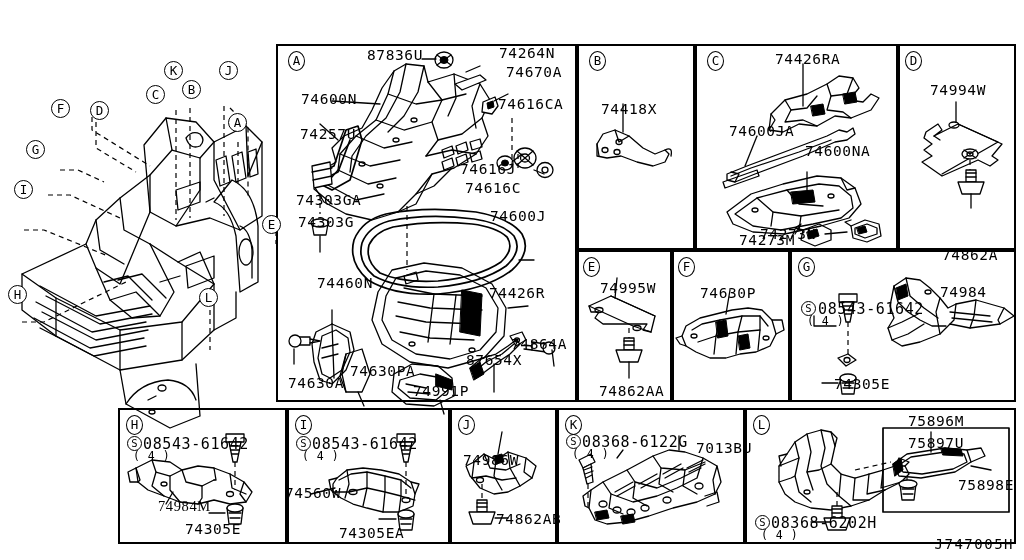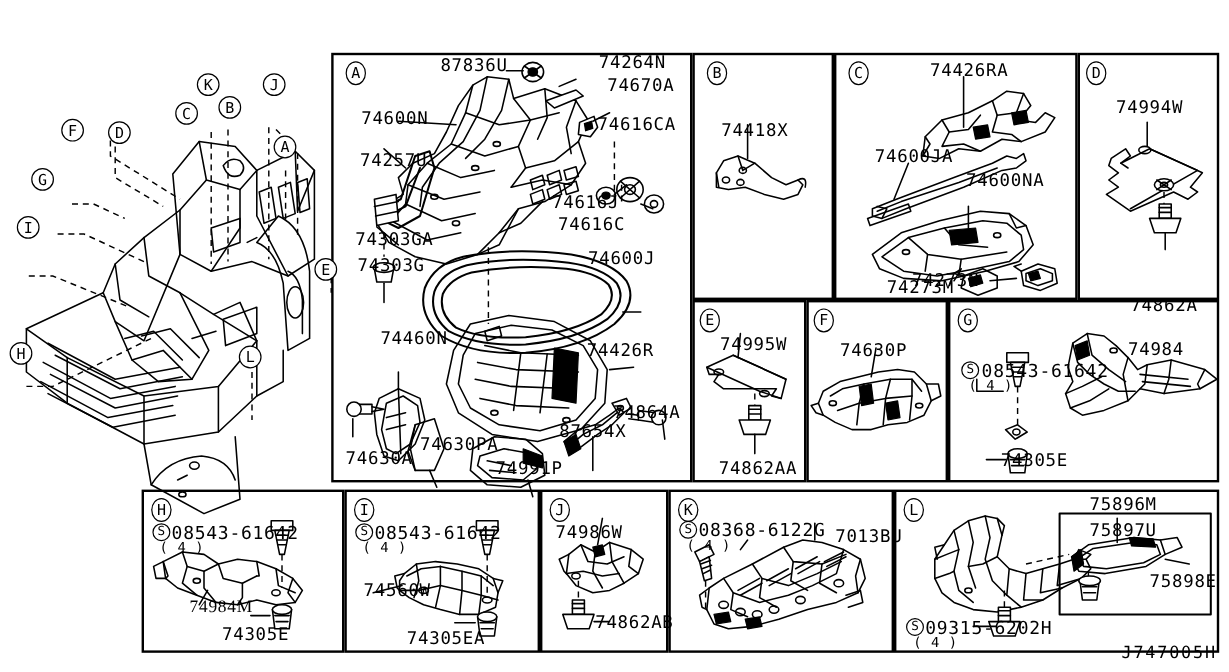--- a/index.html
+++ b/index.html
@@ -630,21 +630,21 @@
     <g class="fillw">
         <ellipse cx="119" cy="106" rx="8" ry="4"></ellipse>
       </g>
     <path class="ln" d="M113 111 L125 111 M114 116 L124 116"></path>
     <path class="ln" d="M92 111 L109 111"></path>
     <path class="ln" d="M24 86 L48 80"></path>
   </svg>
   <div class="scirc" style="position:absolute;left:296px;top:436px;">S</div>
   <div class="lbl sm" style="left:312px;top:435px;">08543-61642</div>
   <div class="lbl qty" style="left:302px;top:449px;">( 4 )</div>
-  <div class="lbl" style="left:303px;top:485px;">74560W</div>
+  <div class="lbl" style="left:285px;top:485px;">74560W</div>
   <div class="lbl" style="left:339px;top:525px;">74305EA</div>
 
   <svg width="107" height="136" style="left:450px;top:408px;">
     <g class="ln">
       <path d="M24 54 L34 46 L46 52 L58 44 L76 50 L86 58 L82 70 L70 78 L58 84 L44 86 L30 80 L22 70 Z"></path>
       <path d="M34 46 L40 60 L56 62 L70 56"></path>
       <path d="M46 52 L44 68 L52 82"></path>
       <path d="M58 44 L60 60 L70 78"></path>
       <path d="M76 50 L74 64 L82 70"></path>
       <path d="M22 70 L36 68 L52 72 L66 70"></path>
@@ -659,21 +659,21 @@
 
     <g class="fillw">
         <path d="M27 92 L37 92 L37 104 L27 104 Z"></path>
       </g>
     <g class="fillw">
         <path d="M19 104 L45 104 L41 116 L23 116 Z"></path>
       </g>
     <path class="ln" d="M27 95 L37 95 M27 99 L37 99"></path>
     <path class="ln" d="M45 110 L58 110"></path>
   </svg>
-  <div class="lbl" style="left:463px;top:436px;">74986W</div>
+  <div class="lbl" style="left:463px;top:452px;">74986W</div>
   <div class="lbl" style="left:496px;top:511px;">74862AB</div>
 
   <svg width="188" height="136" style="left:557px;top:408px;">
     <g class="ln">
       <path d="M34 82 L46 74 L70 62 L96 48 L112 42 L128 44 L146 50 L160 58 L164 74 L158 86 L140 94 L116 100 L92 108 L70 114 L50 116 L38 112 L32 100 Z"></path>
       <path d="M46 74 L54 86 L76 94 L100 88 L120 80 L140 70 L146 50"></path>
       <path d="M70 62 L78 74 L100 80 L124 70 L144 60"></path>
       <path d="M96 48 L104 60 L128 62 L148 54"></path>
       <path d="M54 86 L52 100 L66 106"></path>
       <path d="M78 74 L76 90 L90 98"></path>
@@ -775,18 +775,18 @@
     <g class="fillw">
         <path d="M79 110 L105 110 L101 122 L83 122 Z"></path>
       </g>
     <path class="ln" d="M87 101 L97 101 M87 105 L97 105"></path>
     <path class="ln" d="M66 114 L85 114"></path>
   </svg>
   <div class="lbl" style="left:908px;top:413px;">75896M</div>
   <div class="lbl" style="left:908px;top:435px;">75897U</div>
   <div class="lbl" style="left:958px;top:477px;">75898E</div>
   <div class="scirc" style="position:absolute;left:755px;top:515px;">S</div>
-  <div class="lbl sm" style="left:771px;top:514px;">09315-6202H</div>
+  <div class="lbl sm" style="left:771px;top:514px;">08368-6202H</div>
   <div class="lbl qty" style="left:761px;top:528px;">( 4 )</div>
 
   <div class="lbl big" id="docnum">J747005H</div>
 
 </div>
 
 </body></html>

